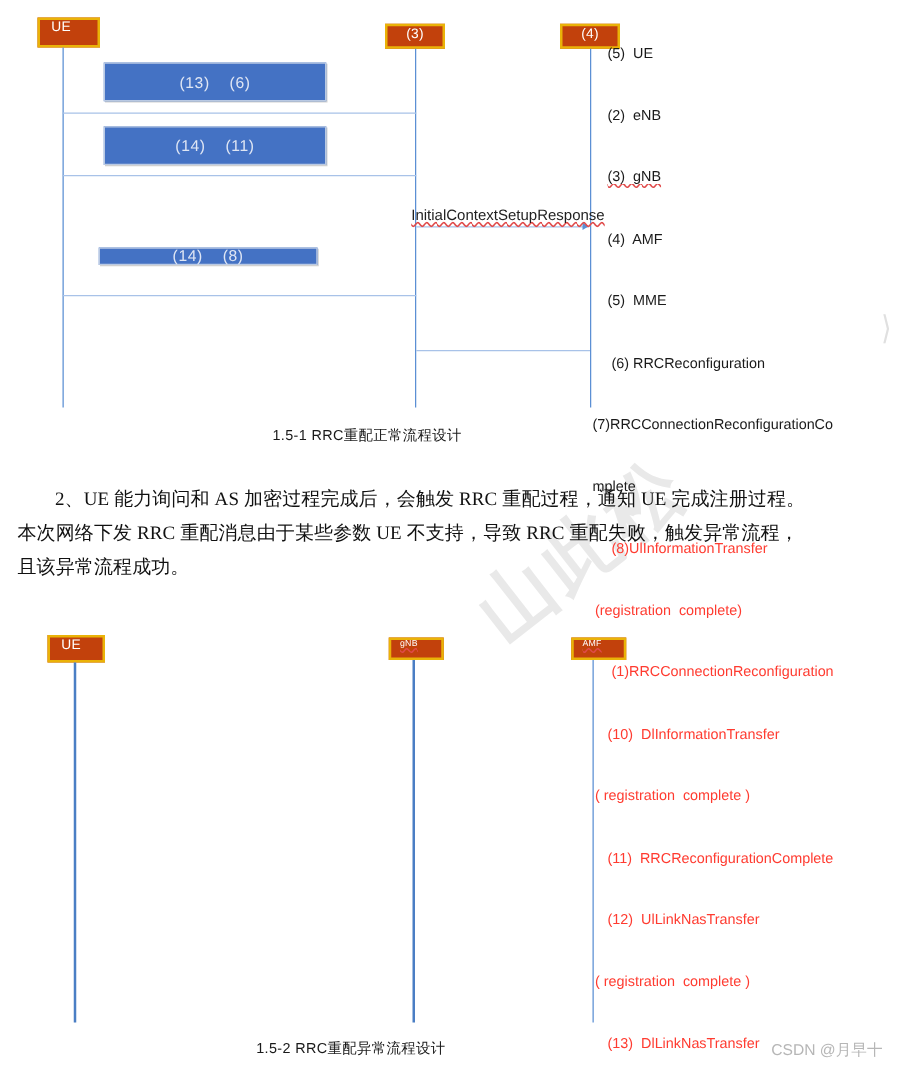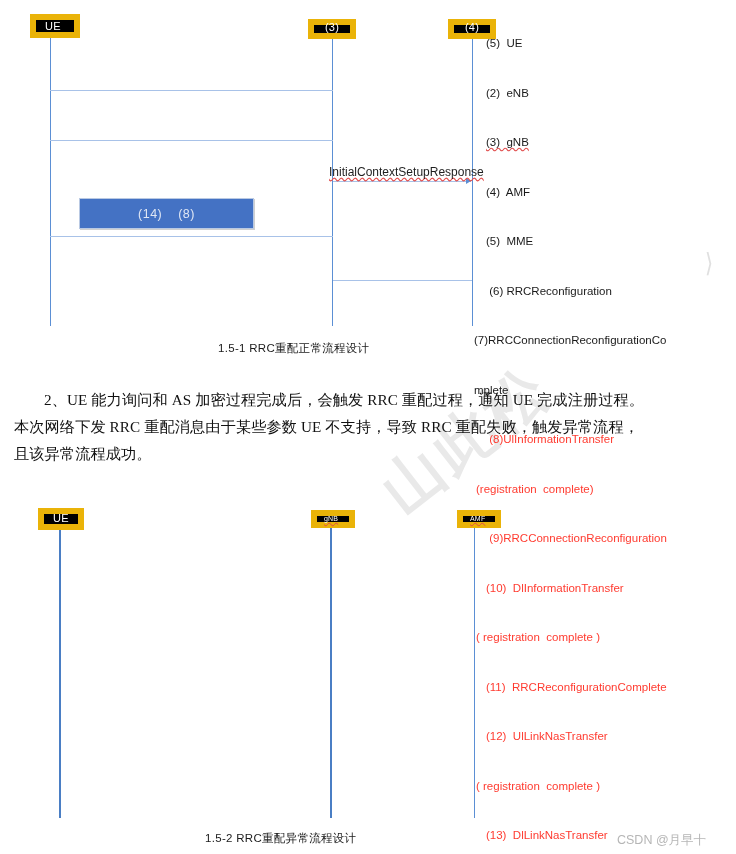--- a/index.html
+++ b/index.html
@@ -19,25 +19,25 @@
   
   .seqdiag {
     position: absolute;
     left: 0;
     width: 736px;
   }
 
   
   .actor-box {
     position: absolute;
-    background: #000000;
-    border: 6px solid #eab308;
+    background: #c2410c;
+    border: 2px solid #eab308;
     color: #ffffff;
     display: flex;
-    align-items: flex-end;
+    align-items: flex-start;
     box-sizing: border-box;
   }
   .actor-box .actor-label {
     font-size: 11px;
     letter-spacing: 0.2px;
     padding-left: 9px;
     color: #ffffff;
     white-space: nowrap;
   }
   .actor-box.tiny .actor-label {
@@ -206,36 +206,42 @@
 
   <div class="msgline" style="left:333px; top:181px; width:138px;"></div>
   <div class="arrowhead right" style="left:466px; top:178px;"></div>
 
   <div class="msgline" style="left:50px; top:236px; width:283px;"></div>
 
   <div class="msgline" style="left:333px; top:280px; width:139px;"></div>
 
   <div class="msglabel" style="left:314px; top:165px;margin-left:15px;">InitialContextSetupResponse</div>
 
-  <div class="block" style="left:79px; top:198px; width:175px; height:31px;">
+  <div class="block" style="left:83px; top:50px; width:178px; height:31px;">
+    <span class="blk-text">(13)    (6)</span>
+  </div>
+  <div class="block" style="left:83px; top:101px; width:178px; height:31px;">
+    <span class="blk-text">(14)    (11)</span>
+  </div>
+  <div class="block" style="left:79px; top:198px; width:175px; height:14px;">
     <span class="blk-text">(14)    (8)</span>
   </div>
 
   <div class="legend" style="left:486px; top:2px; width:250px;">
     <span class="ln">(5)  UE</span>
     <span class="ln">(2)  eNB</span>
     <span class="ln uline">(3)  gNB</span>
     <span class="ln">(4)  AMF</span>
     <span class="ln">(5)  MME</span>
     <span class="ln"> (6) RRCReconfiguration</span>
     <span class="ln" style="margin-left:-12px;">(7)RRCConnectionReconfigurationCo</span>
     <span class="ln" style="margin-left:-12px;">mplete</span>
     <span class="ln red"> (8)UlInformationTransfer</span>
     <span class="ln red" style="margin-left:-10px;">(registration  complete)</span>
-    <span class="ln red"> (9)RRCConnectionReconfiguration</span>
+    <span class="ln red"> (1)RRCConnectionReconfiguration</span>
     <span class="ln red">(10)  DlInformationTransfer</span>
     <span class="ln red" style="margin-left:-10px;">( registration  complete )</span>
     <span class="ln red">(11)  RRCReconfigurationComplete</span>
     <span class="ln red">(12)  UlLinkNasTransfer</span>
     <span class="ln red" style="margin-left:-10px;">( registration  complete )</span>
     <span class="ln red">(13)  DlLinkNasTransfer</span>
     
     
     
     

